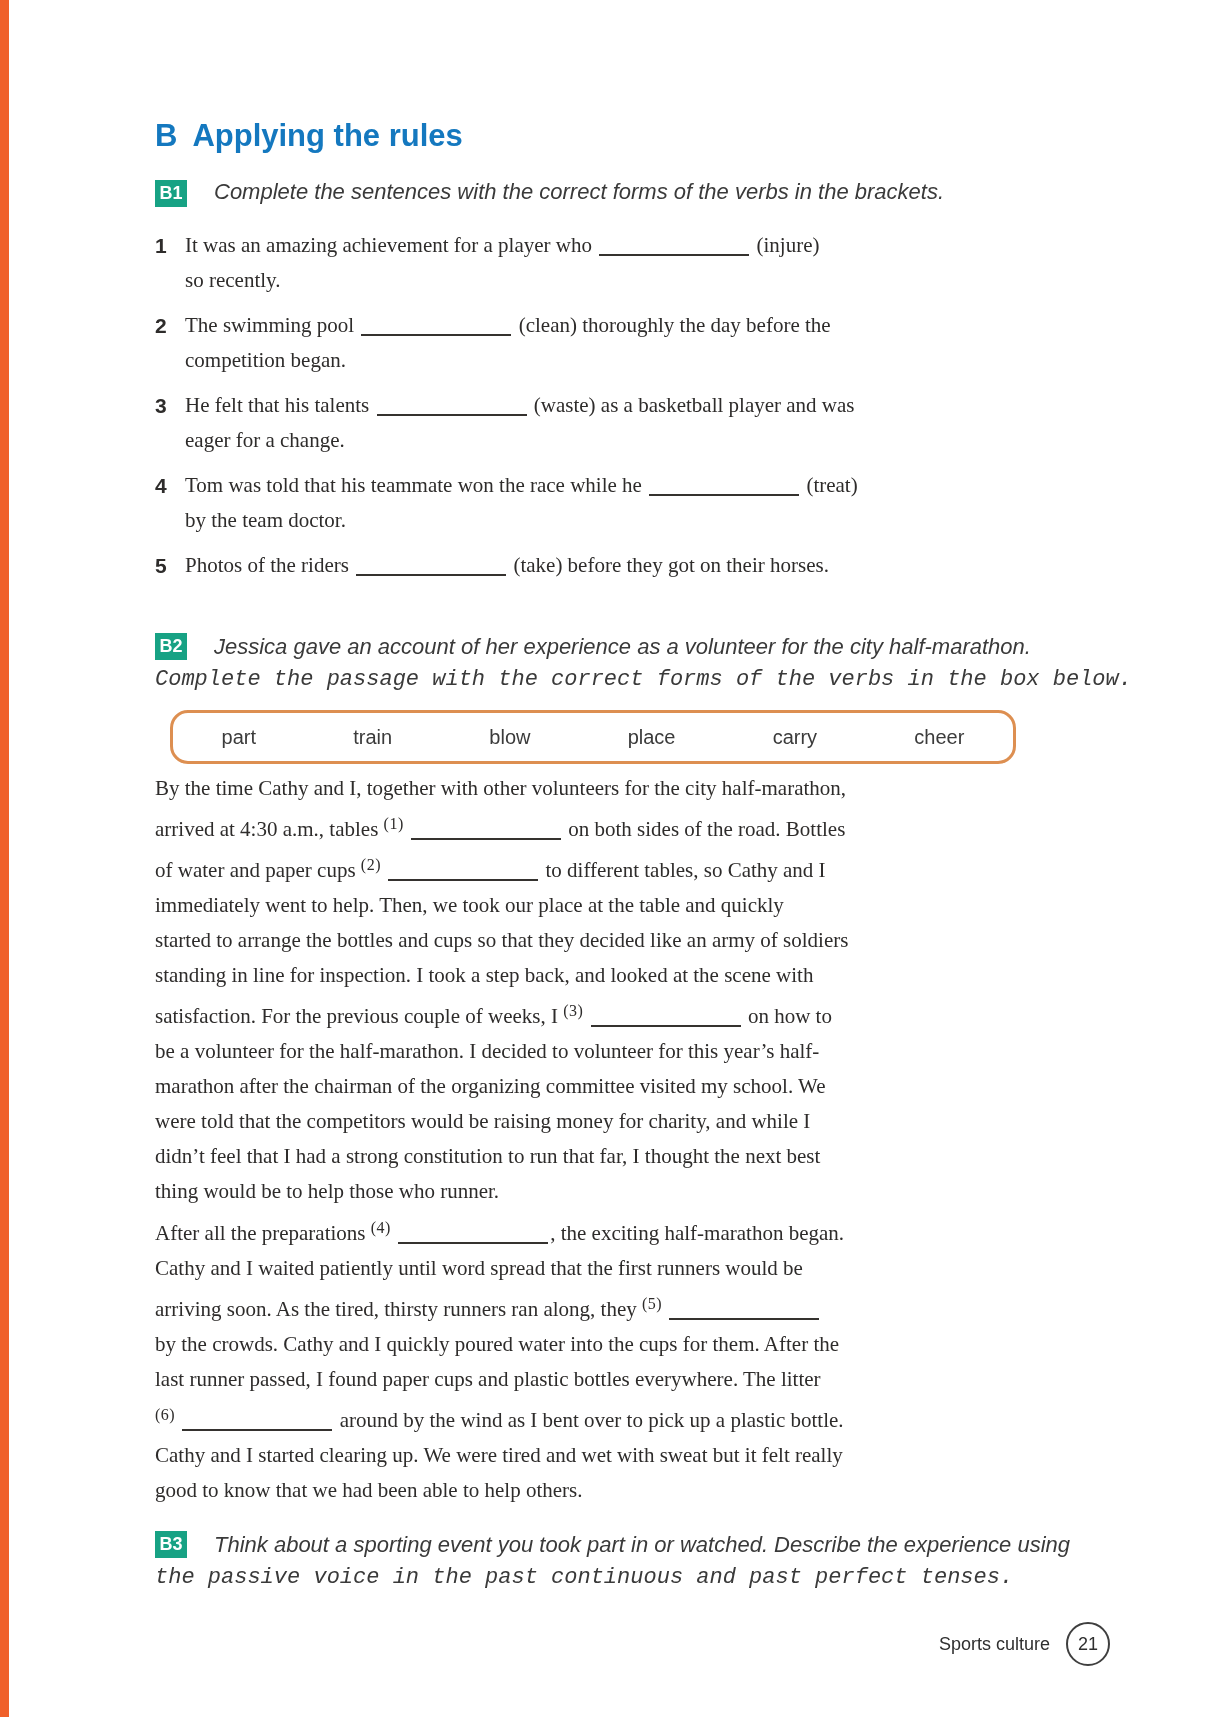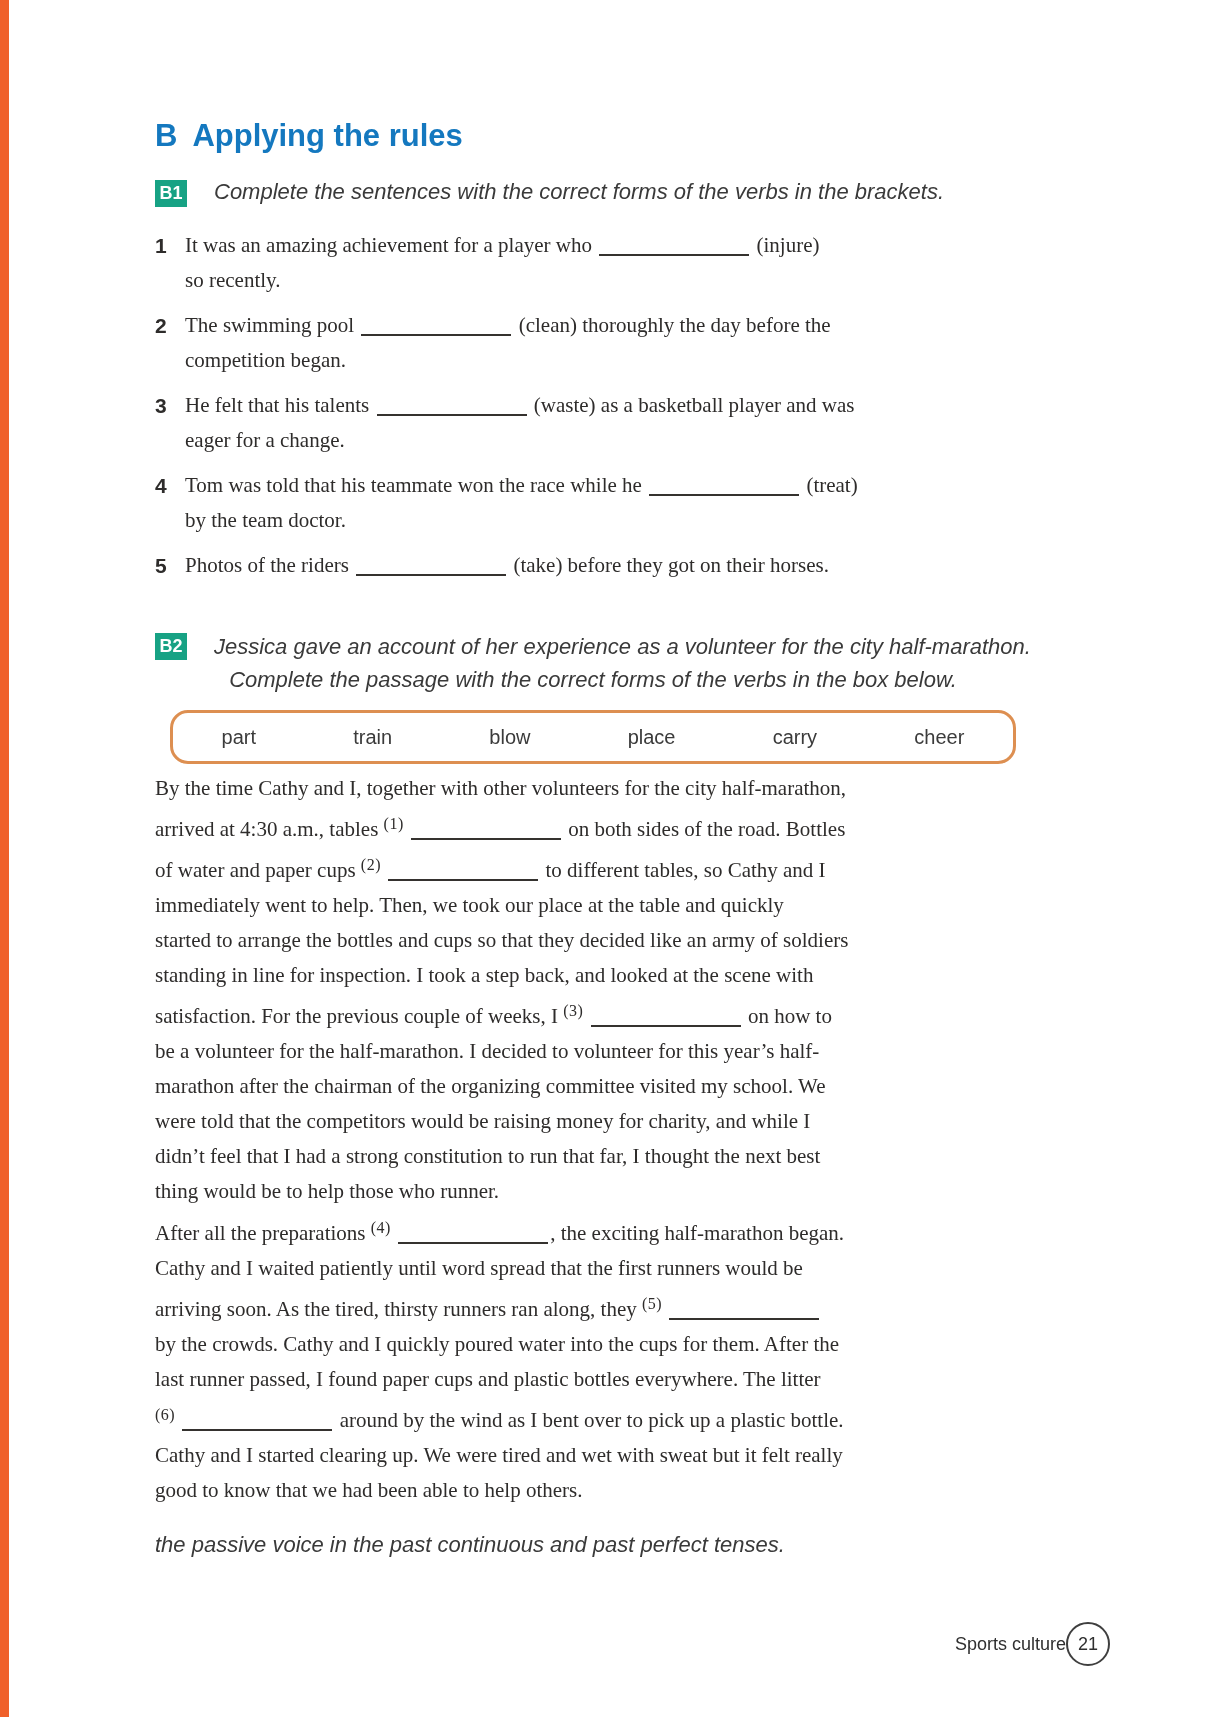--- a/index.html
+++ b/index.html
@@ -30,22 +30,22 @@
     display:flex;align-items:center;justify-content:center;
   }
 
   .inst-row{display:flex;align-items:flex-start;}
   .inst-row .badge{margin-top:3px;}
   .inst-text{
     font-family:"Liberation Sans",sans-serif;font-style:italic;font-size:22px;color:var(--inst);
     line-height:33px;margin-left:27px;white-space:nowrap;
   }
   .inst-line2{
-    font-family:Liberation Sans, sans-serif;font-style:italic;font-size:22px;color:var(--inst);
-    line-height:33px;white-space:nowrap;text-align:center;
+    font-family:Liberation Mono, monospace;font-style:italic;font-size:22px;color:var(--inst);
+    line-height:33px;white-space:nowrap;
   }
 
   .b1-row{position:absolute;top:177px;left:0;}
   .b1-row .inst-text{line-height:29px;}
 
   .items{position:absolute;top:228px;left:0;}
   .item{display:flex;margin-bottom:10px;}
   .item-num{
     width:30px;flex:none;font-family:"Liberation Sans",sans-serif;font-weight:bold;
     font-size:21px;line-height:35px;
@@ -67,21 +67,21 @@
   .para-2{top:1210px;}
 
   .blank{
     display:inline-block;width:150px;height:13px;margin:0 2px;
     border-bottom:2px solid #35322f;vertical-align:-4px;
   }
   .sup{font-size:16px;vertical-align:7px;letter-spacing:.5px;}
 
   .footer{
     position:absolute;top:1622px;left:0;width:955px;
-    display:flex;justify-content:flex-end;align-items:center;gap:0;
+    display:flex;justify-content:flex-end;align-items:center;gap:16px;
     font-family:"Liberation Sans",sans-serif;font-size:18px;color:#2f2f2f;
   }
   .pagenum{
     width:40px;height:40px;border:2px solid #3f3f3f;border-radius:50%;flex:none;
     display:flex;align-items:center;justify-content:center;font-size:18px;color:#2f2f2f;
   }
 </style>
 </head>
 <body>
 
@@ -173,20 +173,24 @@
         <div class="pline">Cathy and I waited patiently until word spread that the first runners would be</div>
         <div class="pline">arriving soon. As the tired, thirsty runners ran along, they <span class="sup">(5)</span> <span class="blank"></span></div>
         <div class="pline">by the crowds. Cathy and I quickly poured water into the cups for them. After the</div>
         <div class="pline">last runner passed, I found paper cups and plastic bottles everywhere. The litter</div>
         <div class="pline"><span class="sup">(6)</span> <span class="blank"></span> around by the wind as I bent over to pick up a plastic bottle.</div>
         <div class="pline">Cathy and I started clearing up. We were tired and wet with sweat but it felt really</div>
         <div class="pline">good to know that we had been able to help others.</div>
       </div>
 
     <div class="b3-block">
+      <div class="inst-row">
+        <span class="badge">B3</span>
+        <span class="inst-text">Think about a sporting event you took part in or watched. Describe the experience using</span>
+      </div>
       <div class="inst-line2">the passive voice in the past continuous and past perfect tenses.</div>
     </div>
 
     <div class="footer">
       <span>Sports culture</span>
       <span class="pagenum">21</span>
     </div>
 
   </div>
 </div>

